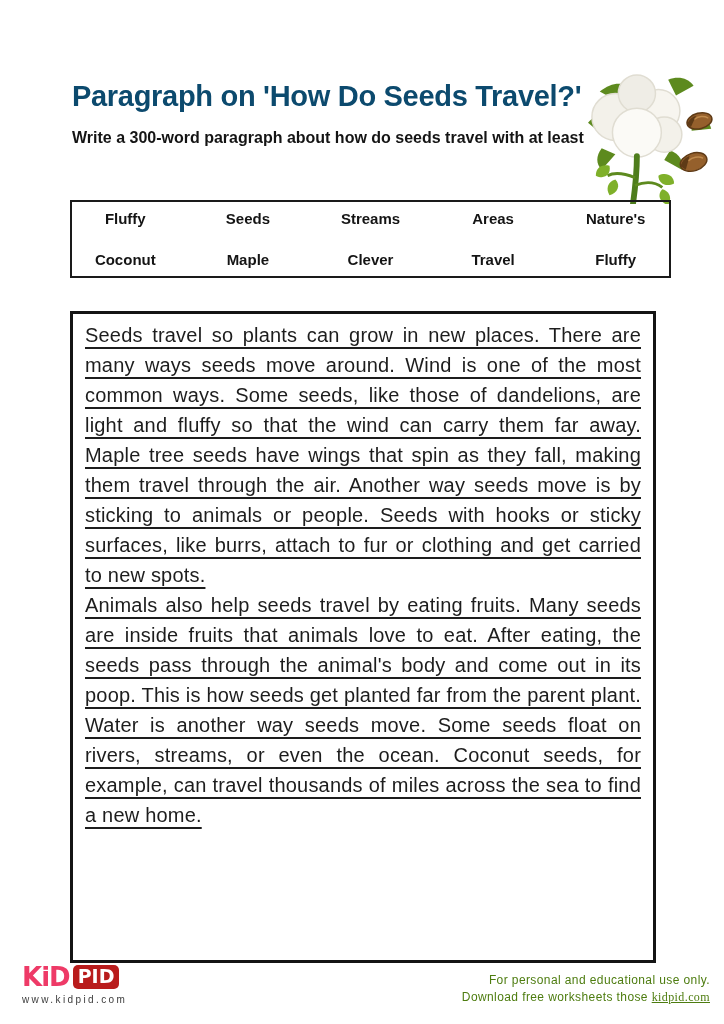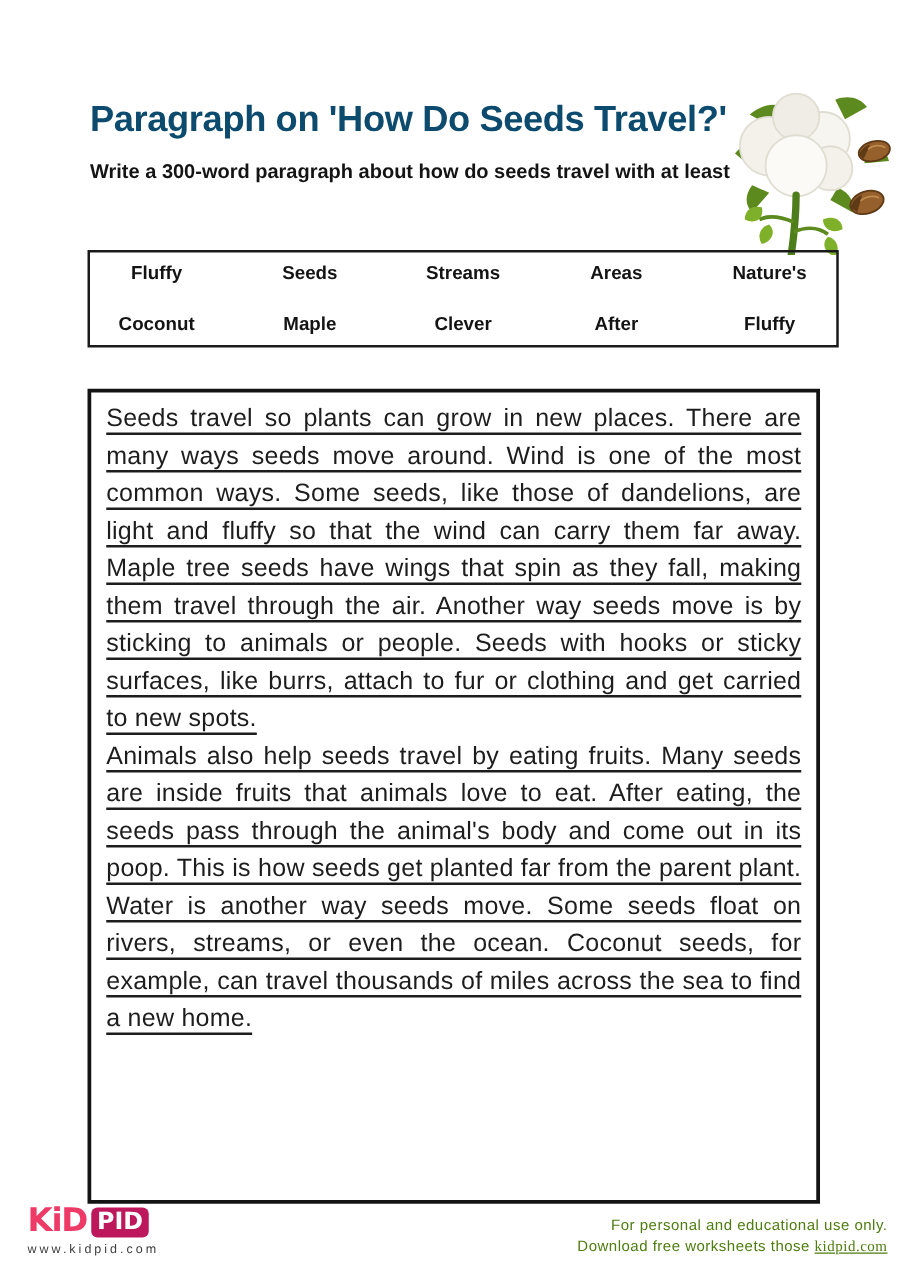--- a/index.html
+++ b/index.html
@@ -29,27 +29,27 @@
     position:absolute; left:70px; top:311px; width:586px; height:652px;
     border:3px solid #141414; box-sizing:border-box; padding:6px 12px 0 12px;
     background:#ffffff;
   }
   .essay-p {
     margin:0; font-size:20px; line-height:30px; color:#1d1d1d;
     text-align:justify; letter-spacing:0.2px;
     text-decoration:underline; text-decoration-thickness:1.5px; text-underline-offset:5px;
   }
   .footer-logo { position:absolute; left:22px; top:964px; }
-  .logo-row { display:flex; align-items:flex-end; gap:3px; }
+  .logo-row { display:flex; align-items:center; gap:3px; }
   .logo-kid {
     color:#ee3a67; font-weight:bold; font-size:26px; line-height:26px;
     font-family:"DejaVu Sans", sans-serif; letter-spacing:-1px;
   }
   .logo-pid {
-    background:#be185d; color:#ffffff; font-weight:bold; font-size:19px; line-height:19px;
+    background:#b91c1c; color:#ffffff; font-weight:bold; font-size:19px; line-height:19px;
     padding:2px 5px 3px 5px; border-radius:5px; font-family:"DejaVu Sans", sans-serif;
   }
   .logo-url { margin-top:4px; font-size:10px; letter-spacing:2.4px; color:#3c3c3c; }
   .footer-note {
     position:absolute; right:14px; top:972px; text-align:right;
     font-size:12px; line-height:17px; color:#4d7c0f; letter-spacing:0.4px;
   }
   .footer-note .link { text-decoration:underline; cursor:pointer;font-family:Liberation Serif, serif; }
 </style>
 </head>
@@ -110,21 +110,21 @@
 
   <div class="vocab-box">
     <div class="vocab-word">Fluffy</div>
     <div class="vocab-word">Seeds</div>
     <div class="vocab-word">Streams</div>
     <div class="vocab-word">Areas</div>
     <div class="vocab-word">Nature's</div>
     <div class="vocab-word">Coconut</div>
     <div class="vocab-word">Maple</div>
     <div class="vocab-word">Clever</div>
-    <div class="vocab-word">After</div>
+    <div class="vocab-word">Travel</div>
     <div class="vocab-word">Fluffy</div>
   </div>
 
   <div class="essay-box">
     <p class="essay-p">Seeds travel so plants can grow in new places. There are many ways seeds move around. Wind is one of the most common ways. Some seeds, like those of dandelions, are light and fluffy so that the wind can carry them far away. Maple tree seeds have wings that spin as they fall, making them travel through the air. Another way seeds move is by sticking to animals or people. Seeds with hooks or sticky surfaces, like burrs, attach to fur or clothing and get carried to new spots.</p>
     <p class="essay-p">Animals also help seeds travel by eating fruits. Many seeds are inside fruits that animals love to eat. After eating, the seeds pass through the animal's body and come out in its poop. This is how seeds get planted far from the parent plant. Water is another way seeds move. Some seeds float on rivers, streams, or even the ocean. Coconut seeds, for example, can travel thousands of miles across the sea to find a new home.</p>
   </div>
 
   <div class="footer-logo">
     <div class="logo-row">

